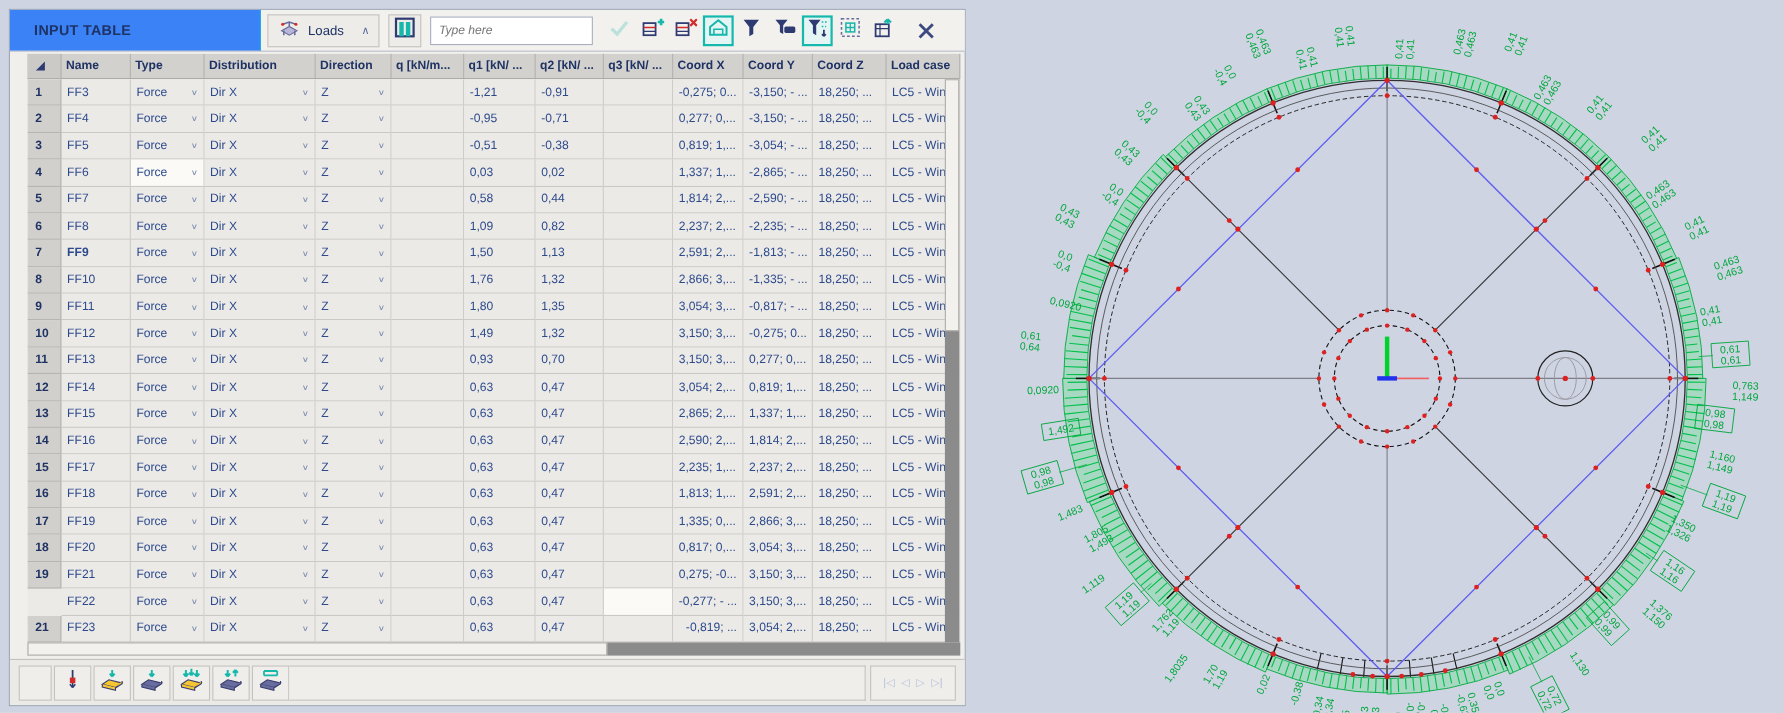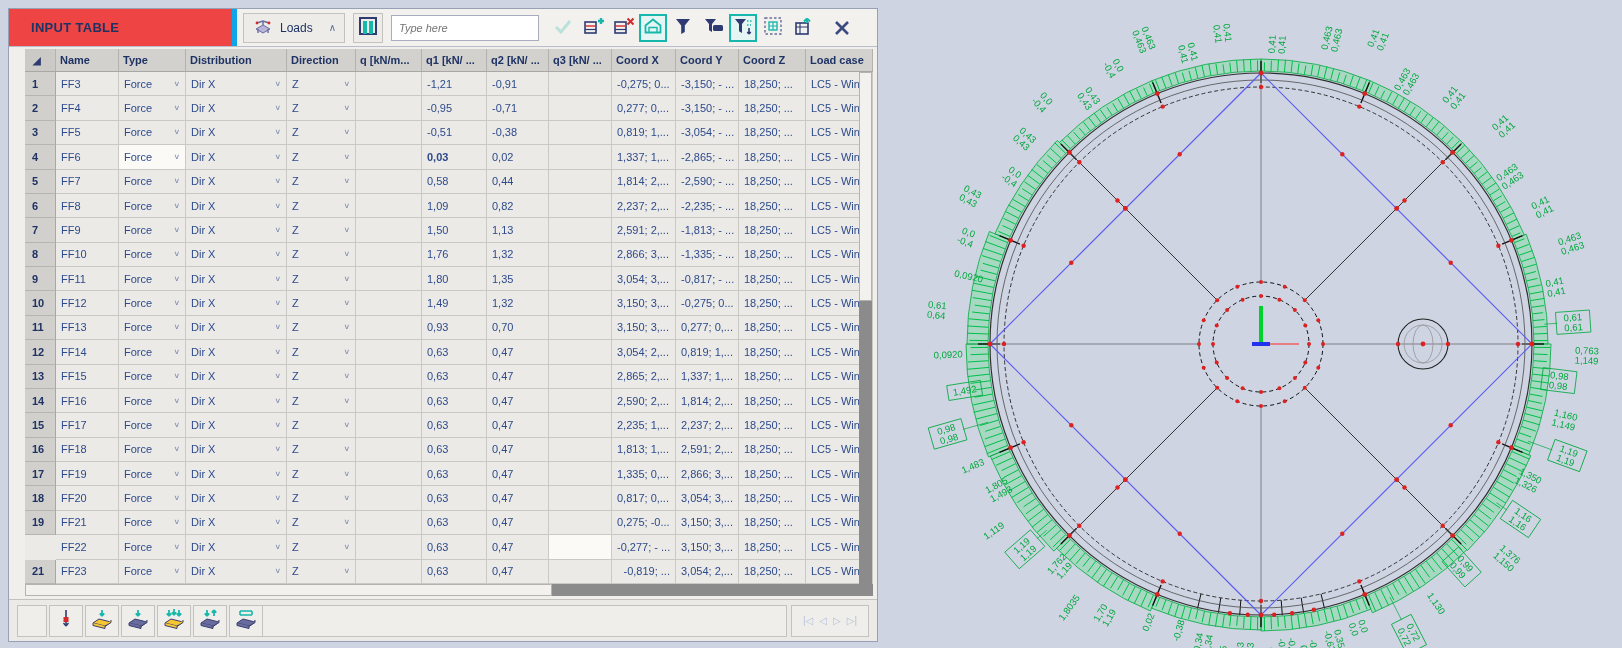--- a/index.html
+++ b/index.html
@@ -6,21 +6,21 @@
   html,body { width:1622px; height:648px; overflow:hidden;
     font-family:"Liberation Sans", sans-serif; }
   body { background:#cfd4e3; position:relative; }
 
   
   #panel { position:absolute; left:8px; top:8px; width:870px; height:634px;
     background:#f0efec; border:1px solid #97a0b4; }
 
   .titlebar { position:absolute; left:0; top:0; width:100%; height:38px;
     background:#f2f1ee; border-bottom:1px solid #b9bdc9; display:flex; align-items:center; }
-  .title-tab { width:228px; height:100%; background:#ef4444; border-right:5px solid #0ea5e9;
+  .title-tab { width:228px; height:100%; background:#3b82f6; border-right:1px solid #0ea5e9;
     display:flex; align-items:center; padding-left:22px; }
   .title-tab span { font-weight:bold; font-size:13px; color:#1e3264; letter-spacing:.3px; }
   .loads-group { height:30px; margin-left:6px; padding:0 8px; display:flex; align-items:center;
     gap:6px; background:#edece8; border:1px solid #c4c2be; }
   .loads-group .lbl { font-size:12px; color:#1e3264; }
   .loads-group .chev { font-size:10px; color:#5a6d99; margin-left:10px; }
   .sq-btn { width:30px; height:30px; margin-left:8px; background:#edece8;
     border:1px solid #c4c2be; display:flex; align-items:center; justify-content:center; cursor:pointer; }
   .search-box { margin-left:8px; width:148px; height:26px; border:1px solid #a8aec0;
     background:#ffffff; font-size:11px; font-style:italic; color:#8b90a0; padding:0 7px;
@@ -326,21 +326,21 @@
             <span>Dir X</span>
             <span class="dd">∨</span>
           </div>
           <div class="g-cell" style="width: 69px;">
             <span>Z</span>
             <span class="dd">∨</span>
           </div>
           <div class="g-cell" style="width: 66px;">
             <span></span>
           </div>
-          <div class="g-cell" style="width: 65px; font-weight: bold;">
+          <div class="g-cell" style="width: 65px;">
             <span>0,03</span>
           </div>
           <div class="g-cell" style="width: 62px;">
             <span>0,02</span>
           </div>
           <div class="g-cell" style="width: 63px;">
             <span></span>
           </div>
           <div class="g-cell" style="width: 64px;">
             <span>1,337; 1,...</span>
@@ -434,21 +434,21 @@
           </div>
           <div class="g-cell" style="width: 67px;">
             <span>18,250;  ...</span>
           </div>
           <div class="g-cell" style="width: 67px;">
             <span>LC5 - Wind</span>
           </div>
         </div>
         <div class="g-row">
           <div class="g-cell g-num" style="width: 31px;">7</div>
-          <div class="g-cell" style="width: 63px;">
+          <div class="g-cell" style="width: 63px; font-weight: bold;">
             <span>FF9</span>
           </div>
           <div class="g-cell" style="width: 67px;">
             <span>Force</span>
             <span class="dd">∨</span>
           </div>
           <div class="g-cell" style="width: 101px;">
             <span>Dir X</span>
             <span class="dd">∨</span>
           </div>

